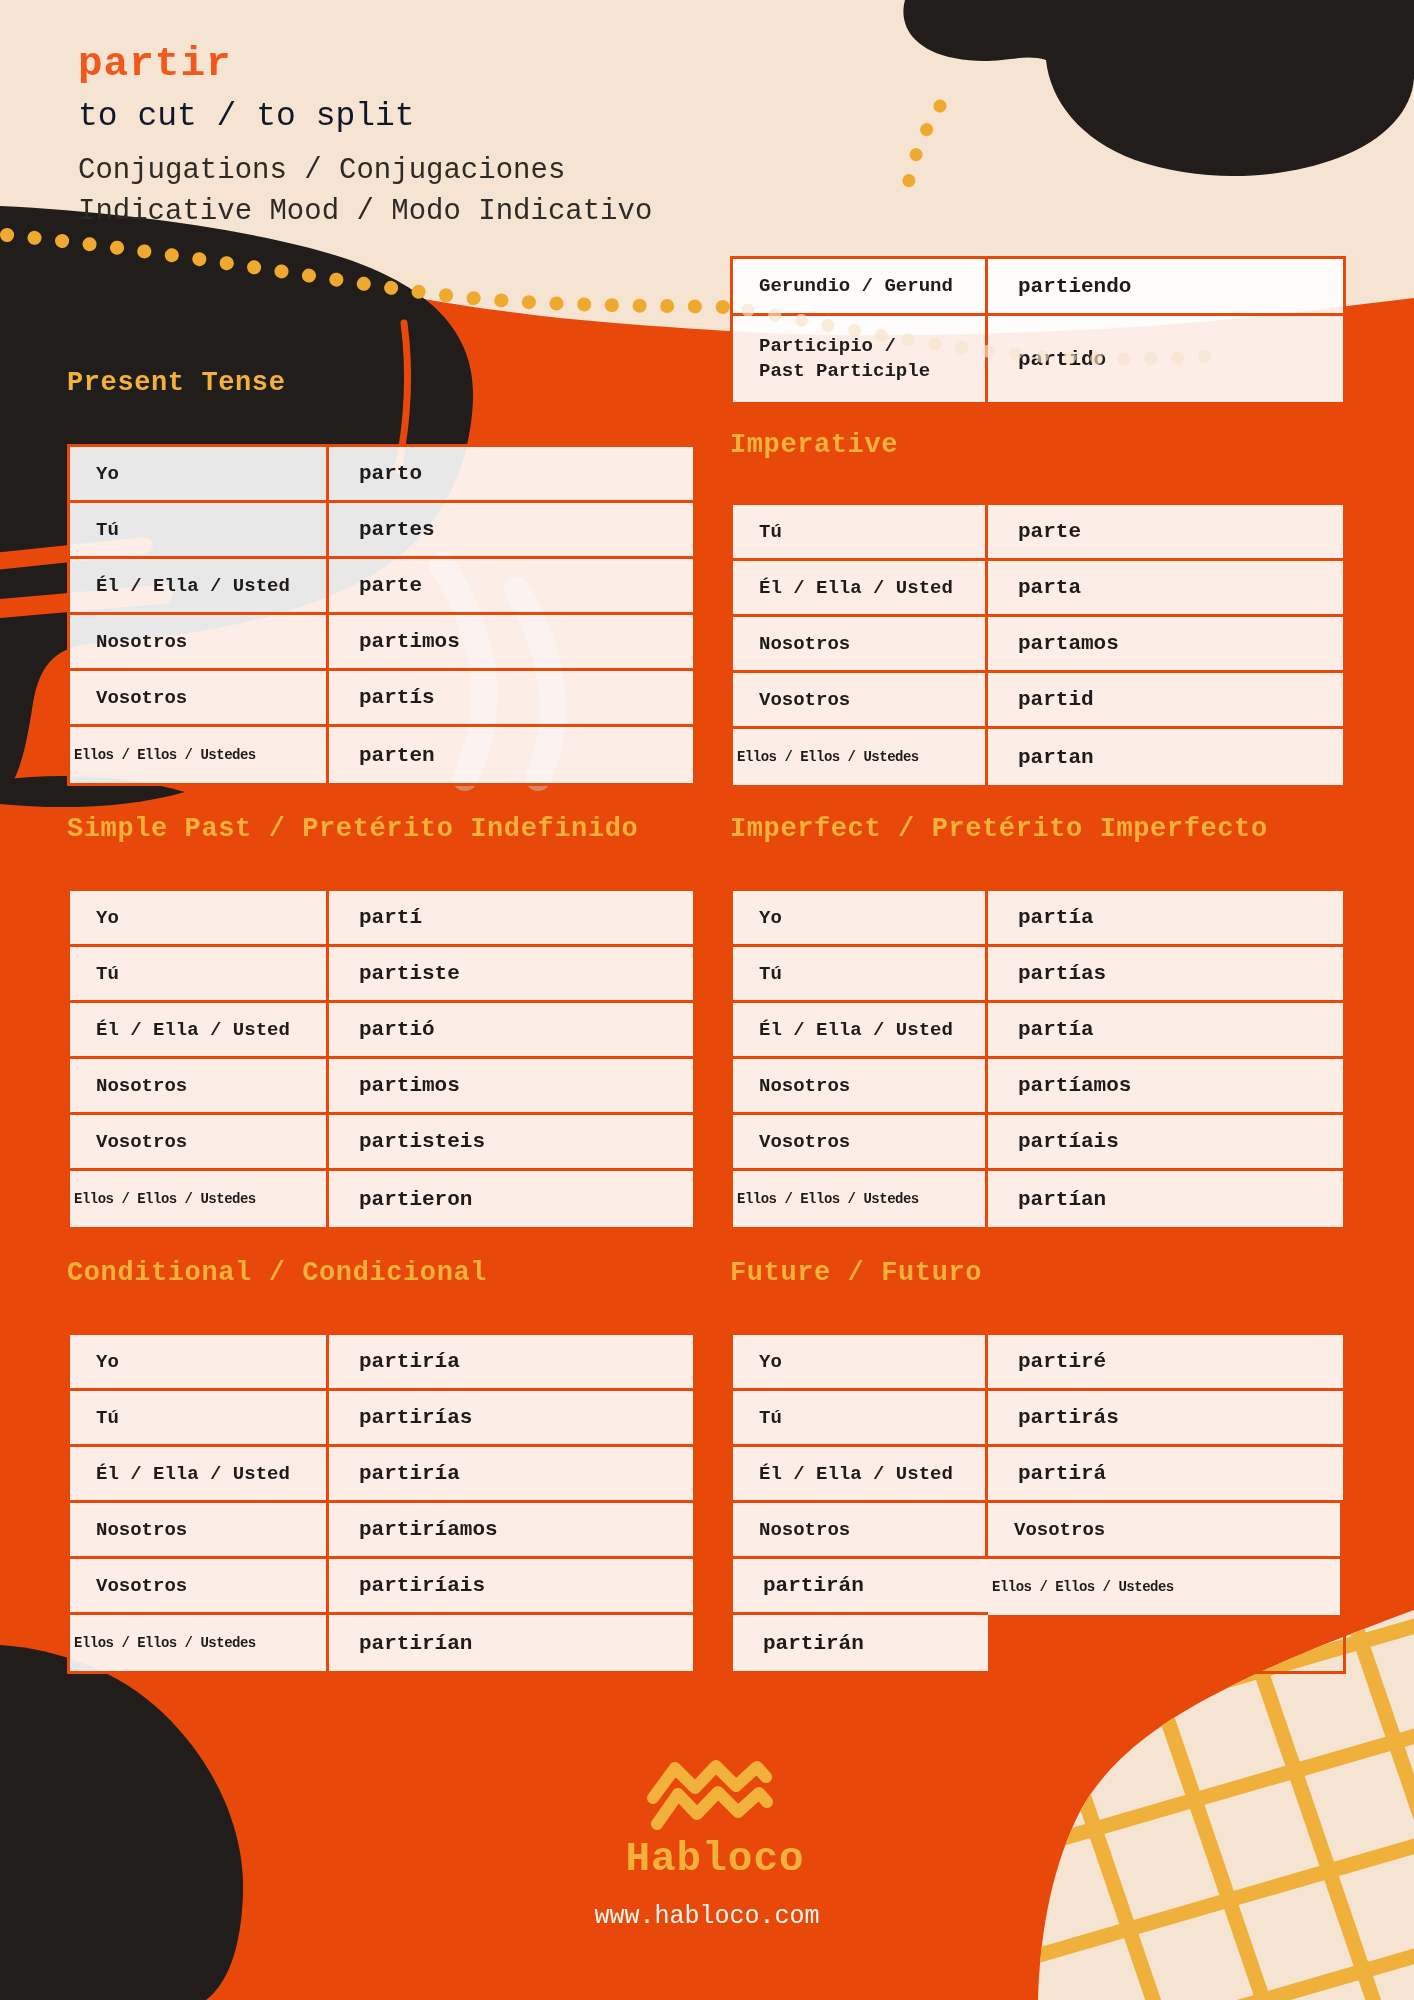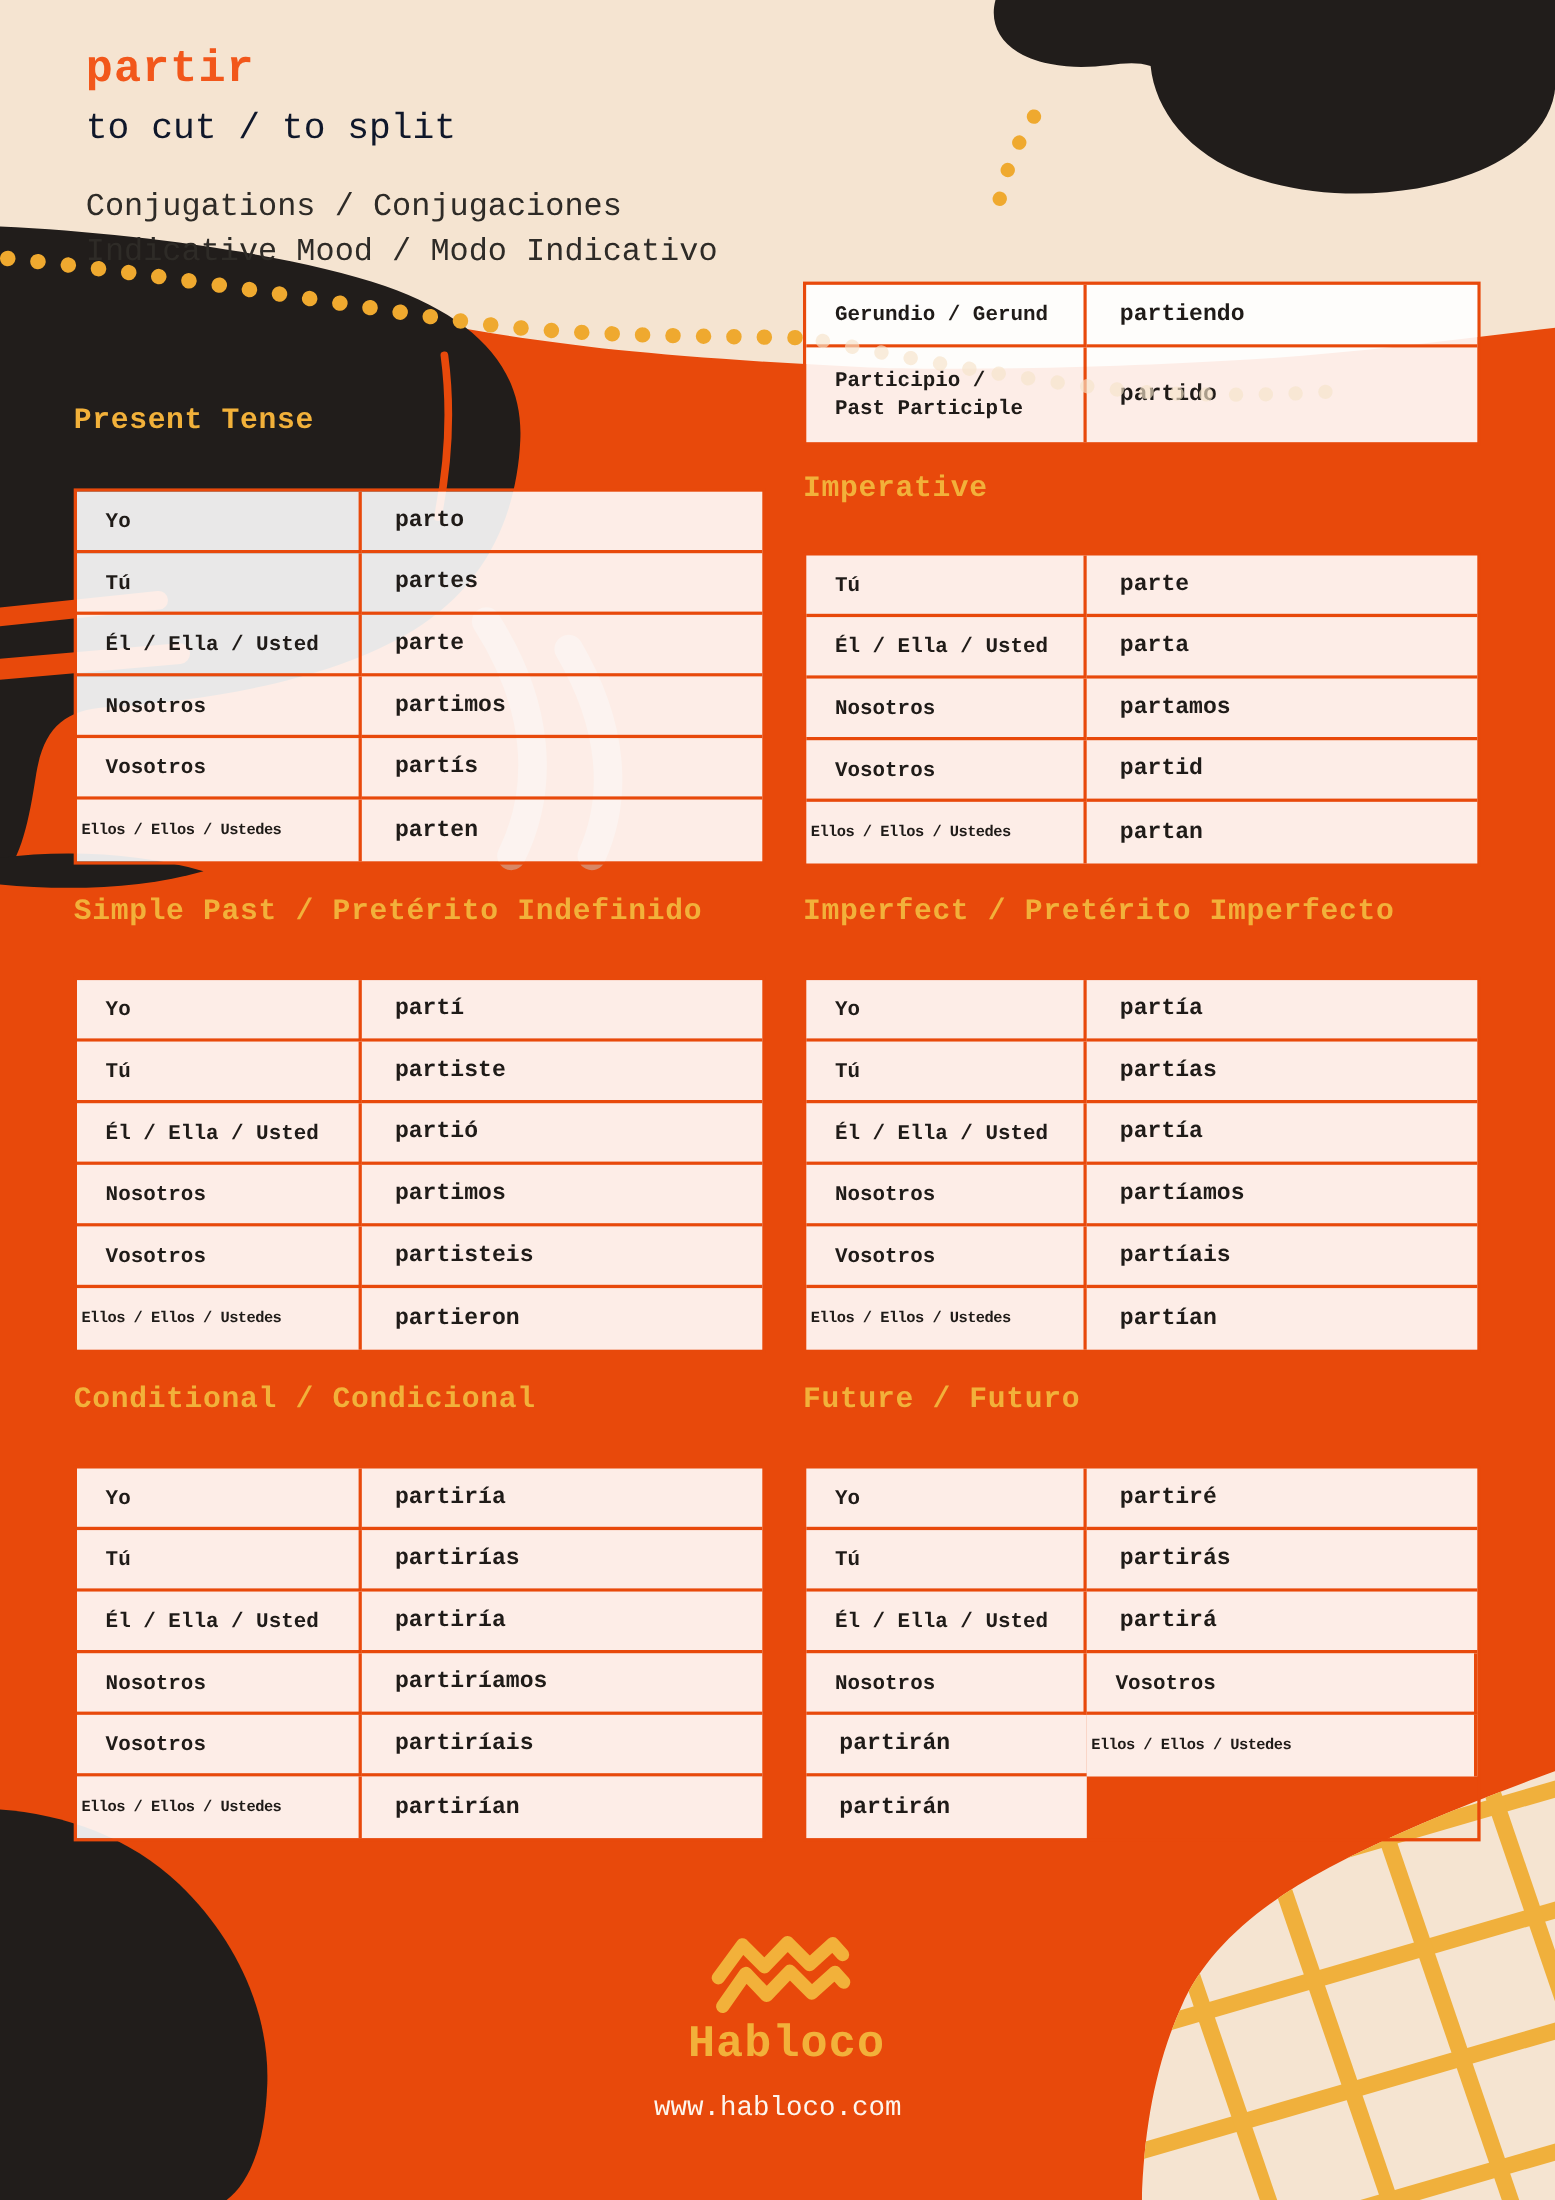--- a/index.html
+++ b/index.html
@@ -19,21 +19,21 @@
     margin:0 auto;
   }
   .bg,.overlay{position:absolute;inset:0;width:1414px;height:2000px;}
   .bg{z-index:0;}
   .overlay{z-index:3;pointer-events:none;}
   .content{position:absolute;inset:0;z-index:1;}
 
   
   .verb{position:absolute;left:78px;top:44px;font-size:41px;font-weight:bold;color:var(--verb);line-height:1;letter-spacing:1px;}
   .translation{position:absolute;left:78px;top:100px;font-size:33px;color:#0f172a;line-height:1;}
-  .subtitle{position:absolute;left:78px;top:167px;font-size:29px;color:#2E2B27;line-height:41px;}
+  .subtitle{position:absolute;left:78px;top:150px;font-size:29px;color:#2E2B27;line-height:41px;}
 
   
   .sec-title{position:absolute;font-size:27px;font-weight:bold;color:var(--yellow);letter-spacing:.6px;line-height:1.15;white-space:nowrap;}
 
   
   .tbl{position:absolute;display:grid;border:3px solid var(--orange);grid-auto-rows:56px;box-sizing:content-box;}
   .cols-left{grid-template-columns:259px 1fr;}
   .cols-right{grid-template-columns:255px 1fr;}
   .tbl>div{
     background:rgba(255,255,255,0.9);

